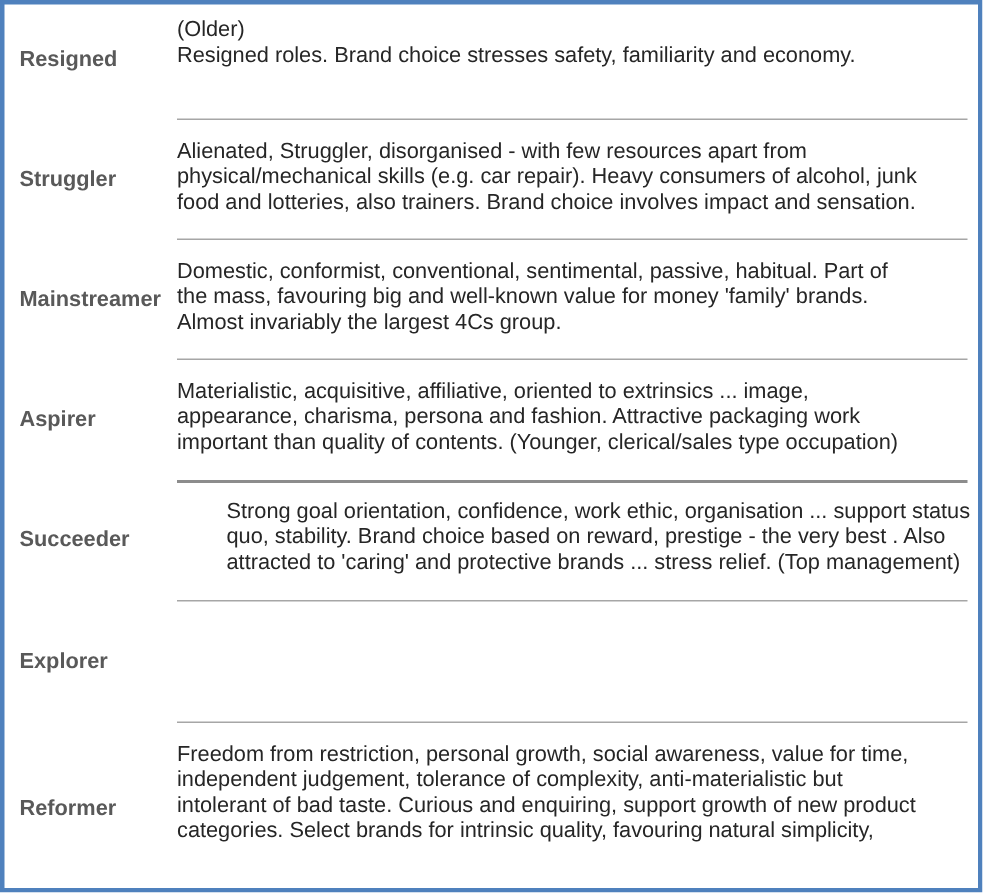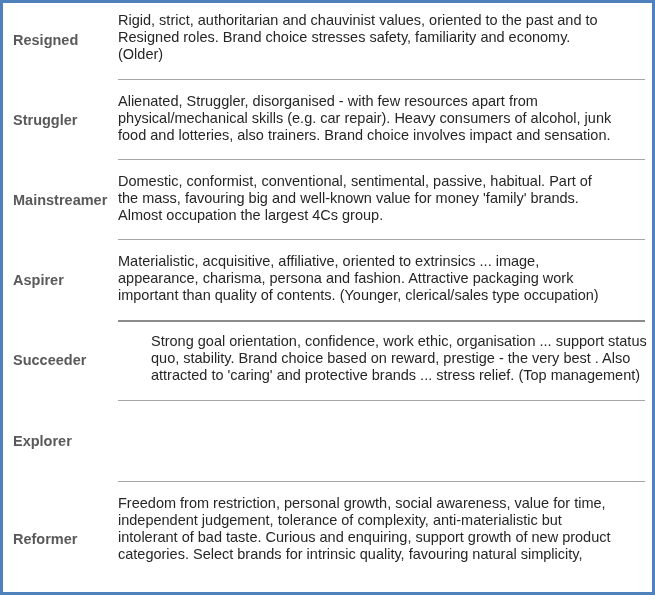--- a/index.html
+++ b/index.html
@@ -51,39 +51,38 @@
       background: #8c8c8c;
     }
   </style>
 </head>
 <body>
 
 <div class="frame">
 
   <div class="label" style="top:29px;">Resigned</div>
   <div class="desc" style="top:9px;">
-    <div>Rigid, strict, authoritarian and chauvinist values, oriented to the past and to</div>
+    <div>(Older)</div>
     <div>Resigned roles. Brand choice stresses safety, familiarity and economy.</div>
-    <div>(Older)</div>
   </div>
   <div class="divider" style="top:76px;"></div>
 
   <div class="label" style="top:109px;">Struggler</div>
   <div class="desc" style="top:90px;">
     <div>Alienated, Struggler, disorganised - with few resources apart from</div>
     <div>physical/mechanical skills (e.g. car repair). Heavy consumers of alcohol, junk</div>
     <div>food and lotteries, also trainers. Brand choice involves impact and sensation.</div>
   </div>
   <div class="divider" style="top:156px;"></div>
 
   <div class="label" style="top:189px; left:10px;">Mainstreamer</div>
   <div class="desc" style="top:170px;">
     <div>Domestic, conformist, conventional, sentimental, passive, habitual. Part of</div>
     <div>the mass, favouring big and well-known value for money 'family' brands.</div>
-    <div>Almost occupation the largest 4Cs group.</div>
+    <div>Almost invariably the largest 4Cs group.</div>
   </div>
   <div class="divider" style="top:236px;"></div>
 
   <div class="label" style="top:269px;">Aspirer</div>
   <div class="desc" style="top:250px;">
     <div>Materialistic, acquisitive, affiliative, oriented to extrinsics ... image,</div>
     <div>appearance, charisma, persona and fashion. Attractive packaging work</div>
     <div>important than quality of contents. (Younger, clerical/sales type occupation)</div>
   </div>
   <div class="divider thick" style="top:317px;"></div>

